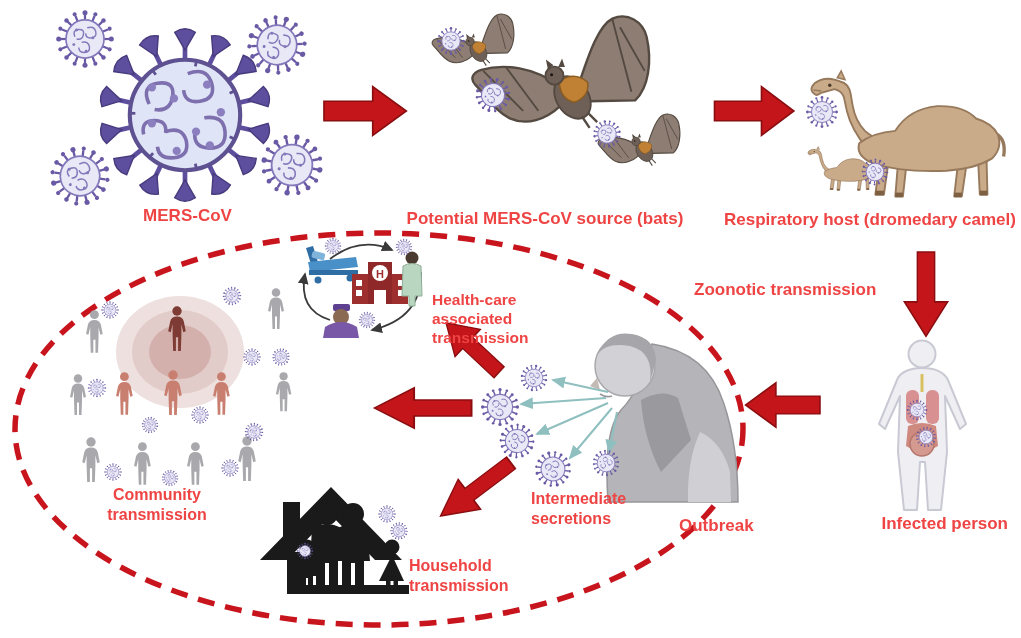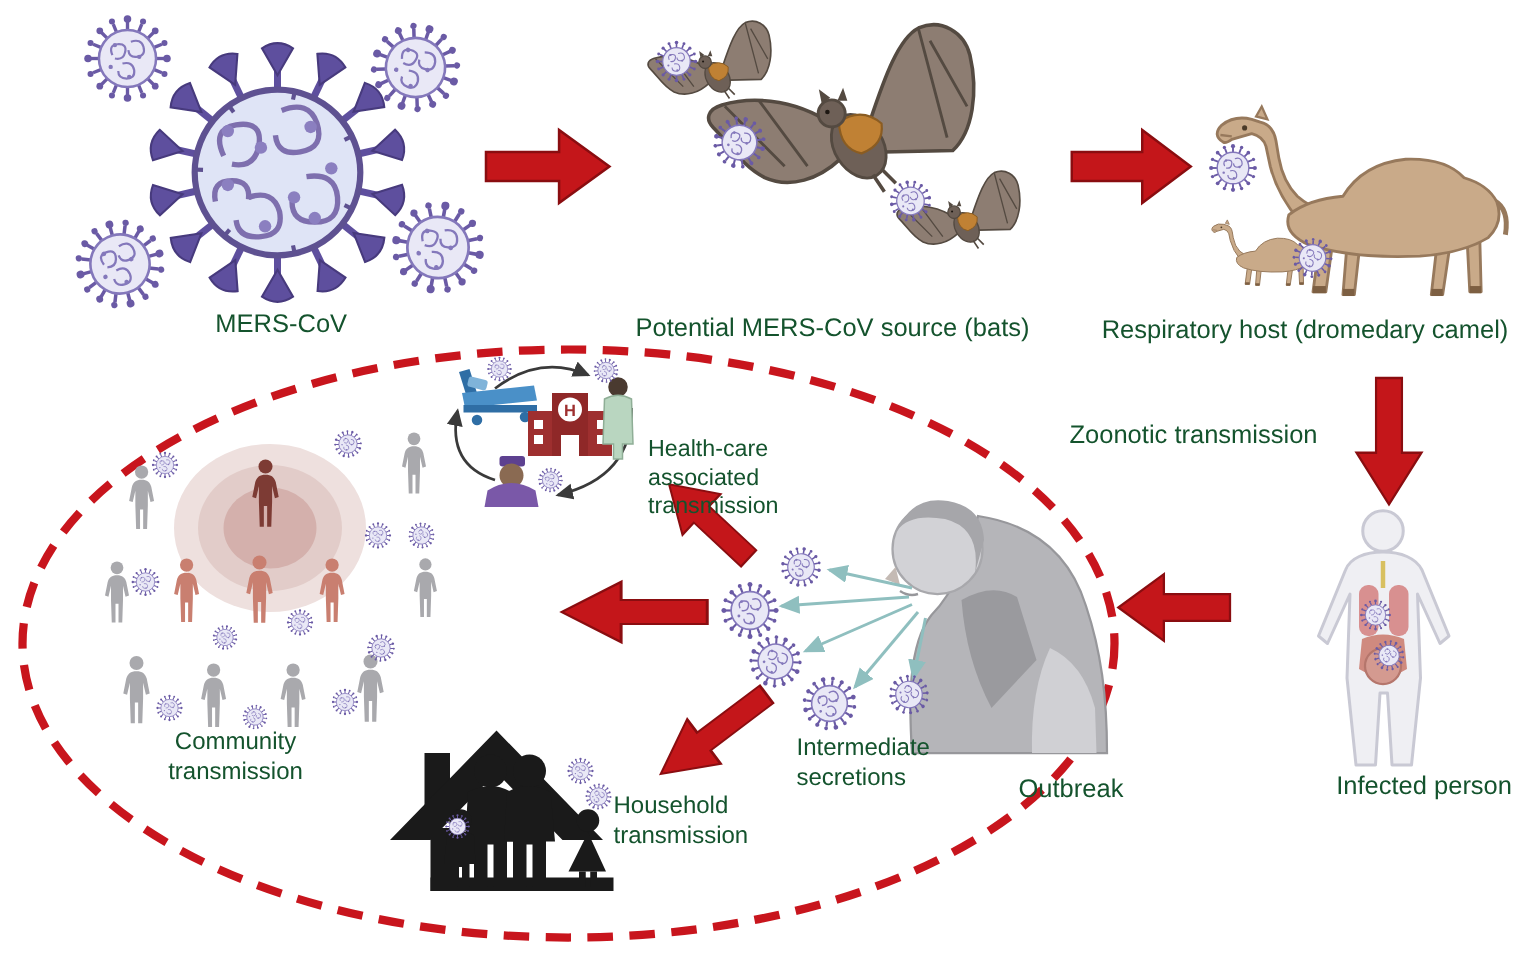--- a/index.html
+++ b/index.html
@@ -2,21 +2,21 @@
 <html><head>
 <meta charset="utf-8">
 <style>
   html,body{margin:0;padding:0;}
   body{
     width:1021px;height:638px;position:relative;background:#ffffff;
     font-family:"Liberation Sans","DejaVu Sans",sans-serif;overflow:hidden;
   }
   .art{position:absolute;left:0;top:0;}
   .lbl{
-    position:absolute;color:#14532d;font-weight:400;line-height:1.15;
+    position:absolute;color:#ef4444;font-weight:700;line-height:1.15;
   }
   .lbl.center{text-align:center;}
   .sz17{font-size:17px;}
   .sz16{font-size:16px;line-height:1.28;}
   .sz15{font-size:15.5px;line-height:1.24;margin-top:36px;}
 </style>
 </head>
 <body>
 
 <svg class="art" width="1021" height="638" viewBox="0 0 1021 638">
@@ -366,29 +366,29 @@
     <g>
       <use href="#sv" x="-50" y="-50" width="100" height="100" transform="translate(387,514) scale(0.17)"></use>
       <use href="#sv" x="-50" y="-50" width="100" height="100" transform="translate(399,531) scale(0.17) rotate(25)"></use>
       <use href="#sv" x="-50" y="-50" width="100" height="100" transform="translate(305,551) scale(0.16)"></use>
     </g>
   </g>
 </svg>
 
 <div class="lbl sz17 center" style="left:130px;top:206px;width:115px;">MERS-CoV</div>
 
-<div class="lbl sz17 center" style="left:412px;top:209px;width:286px;">Potential MERS-CoV source (bats)</div>
+<div class="lbl sz17 center" style="left:402px;top:209px;width:286px;">Potential MERS-CoV source (bats)</div>
 
 <div class="lbl sz17 center" style="left:722px;top:210px;width:296px;">Respiratory host (dromedary camel)</div>
 
-<div class="lbl sz17" style="left:713px;top:280px;">Zoonotic transmission</div>
+<div class="lbl sz17" style="left:694px;top:280px;">Zoonotic transmission</div>
 
 <div class="lbl sz17 center" style="left:858px;top:514px;width:150px;text-align:right;">Infected person</div>
 
 <div class="lbl sz15" style="left:432px;top:254px;width:110px;">Health-care associated transmission</div>
 
 <div class="lbl sz16" style="left:531px;top:489px;width:104px;">Intermediate secretions</div>
 
 <div class="lbl sz16 center" style="left:102px;top:485px;width:110px;">Community transmission</div>
 
-<div class="lbl sz16" style="left:409px;top:528px;width:118px;">Household transmission</div>
+<div class="lbl sz16" style="left:409px;top:556px;width:118px;">Household transmission</div>
 
 <div class="lbl sz17" style="left:679px;top:516px;">Outbreak</div>
 
 </body></html>

